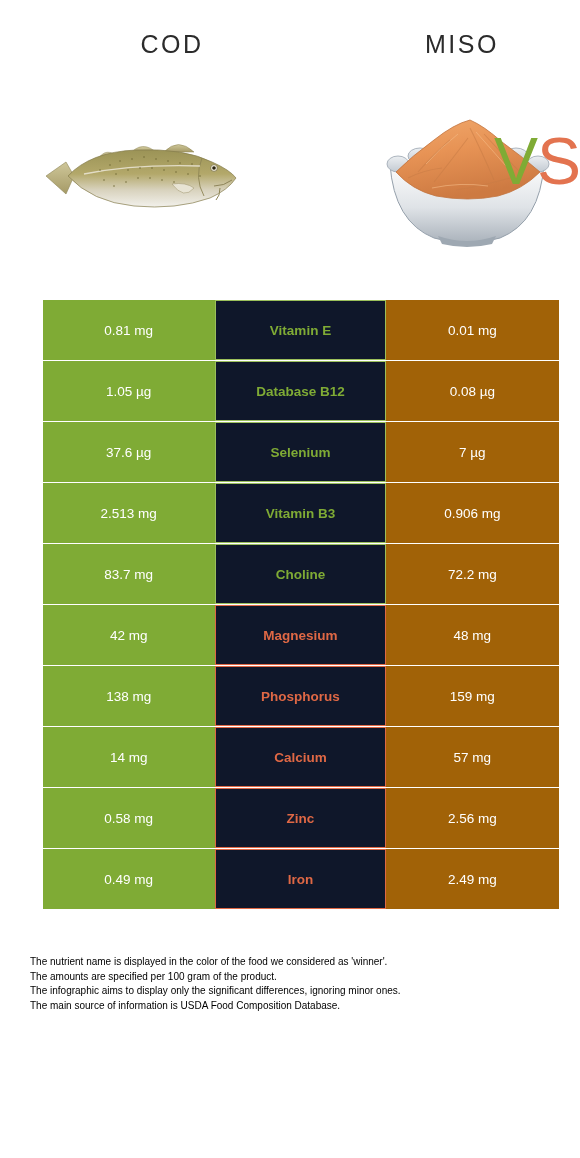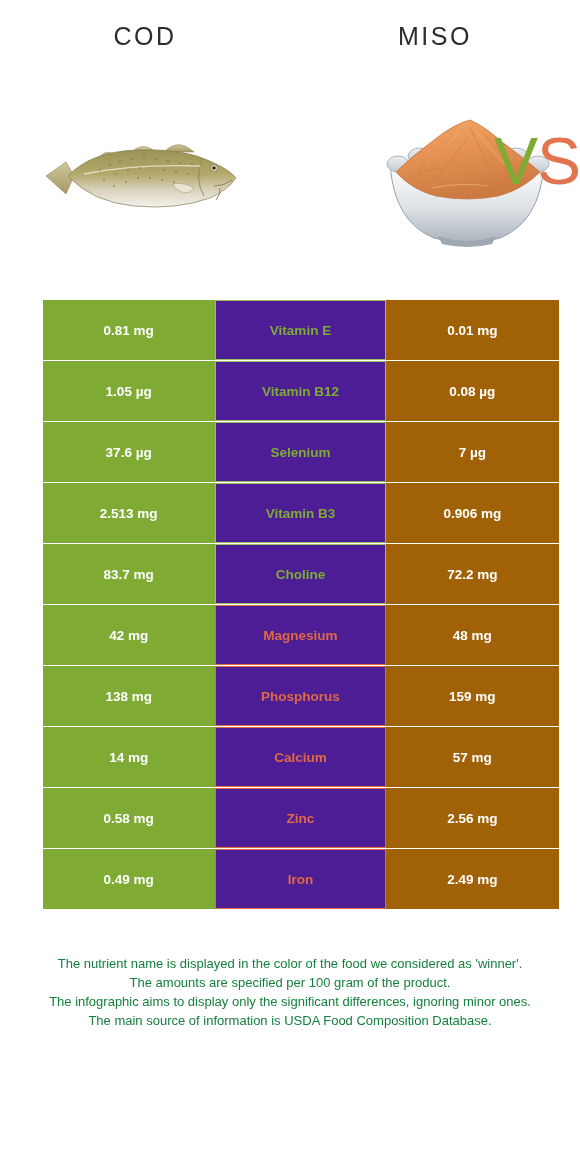--- a/index.html
+++ b/index.html
@@ -14,27 +14,28 @@
     overflow: hidden;
   }
 
   
   .header {
     position: relative;
     height: 300px;
   }
   .food-title {
     position: absolute;
-    top: 22px;
+    top: 30px;
     font-size: 25px;
     font-weight: 300;
     letter-spacing: 2.5px;
     color: #2b2b2b;
     text-align: center;
     white-space: nowrap;
+    margin-left: 27px;
   }
   .food-title.left  { left: 0;   width: 290px; }
   .food-title.right { left: 290px; width: 290px; }
 
   .vs-wrap {
     position: absolute;
     left: 0; right: 0;
     top: 128px;
     text-align: right;
     font-size: 66px;
@@ -76,59 +77,58 @@
     display: flex;
     height: 60px;
     margin-bottom: 1px;
   }
   .cell {
     display: flex;
     align-items: center;
     justify-content: center;
     box-sizing: border-box;
     font-size: 13.5px;
-    font-weight: 700;
+    font-weight: 400;
   }
   .cell-left {
     width: 179px;
     background: #7FAB35;
     color: #ffffff;
   }
   .cell-right {
     width: 179px;
     background: #a16207;
     color: #ffffff;
   }
   .cell-mid {
     width: 178px;
-    background: #4c1d95;
+    background: #0f172a;
     font-weight: 700;
     border-top: 1px solid transparent;
     border-bottom: 1px solid transparent;
     border-left: 1px solid transparent;
     border-right: 1px solid transparent;
   }
   .cell-mid.win-green {
     color: #7FAB35;
     border-color: #9BBF5B;
   }
   .cell-mid.win-orange {
     color: #DF6845;
     border-color: #DF6845;
     text-align: center;
   }
 
   
   .footnote {
     margin: 46px auto 0 auto;
     width: 520px;
-    text-align: center;
-    font-size: 13px;
+    font-size: 10px;
     line-height: 1.45;
-    color: #15803d;
+    color: #000000;
   }
   .footnote div { display: block; }
 </style>
 </head>
 <body>
 
 <div class="header">
 
   <div class="food-title left">COD</div>
   <div class="food-title right">MISO</div>
@@ -254,21 +254,21 @@
 </div>
 
 <div class="table" id="table-body">
     <div class="row">
       <div class="cell cell-left">0.81 mg</div>
       <div class="cell cell-mid win-green">Vitamin E</div>
       <div class="cell cell-right">0.01 mg</div>
     </div>
     <div class="row">
       <div class="cell cell-left">1.05 µg</div>
-      <div class="cell cell-mid win-green">Vitamin B12</div>
+      <div class="cell cell-mid win-green">Database B12</div>
       <div class="cell cell-right">0.08 µg</div>
     </div>
     <div class="row">
       <div class="cell cell-left">37.6 µg</div>
       <div class="cell cell-mid win-green">Selenium</div>
       <div class="cell cell-right">7 µg</div>
     </div>
     <div class="row">
       <div class="cell cell-left">2.513 mg</div>
       <div class="cell cell-mid win-green">Vitamin B3</div>

